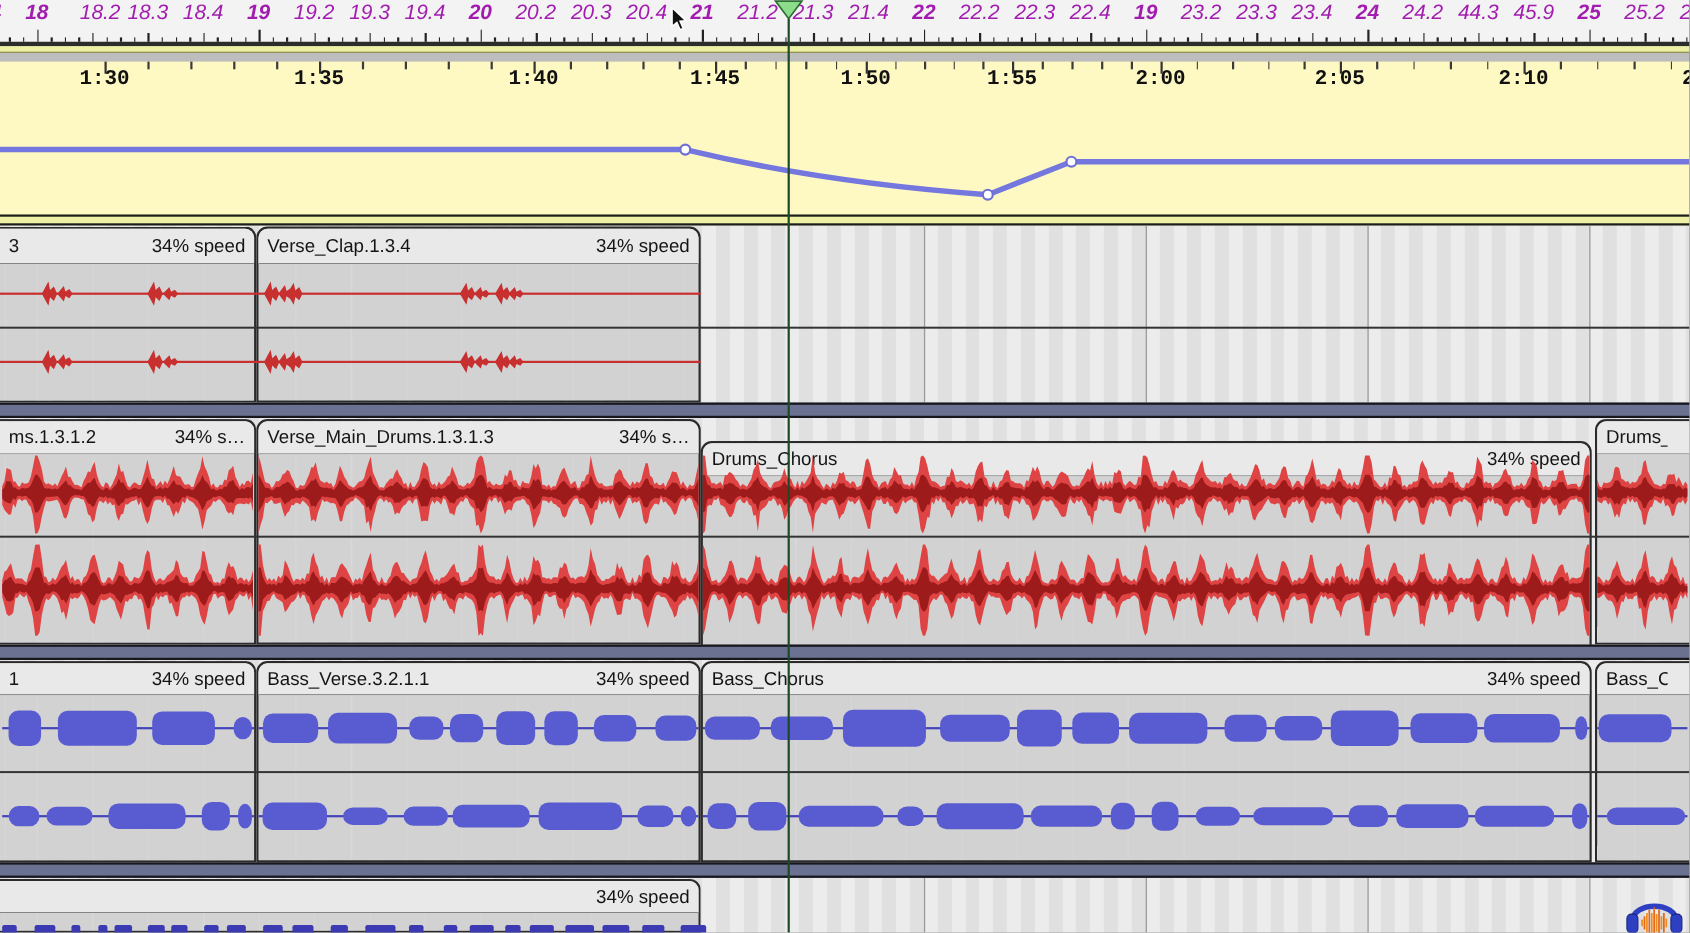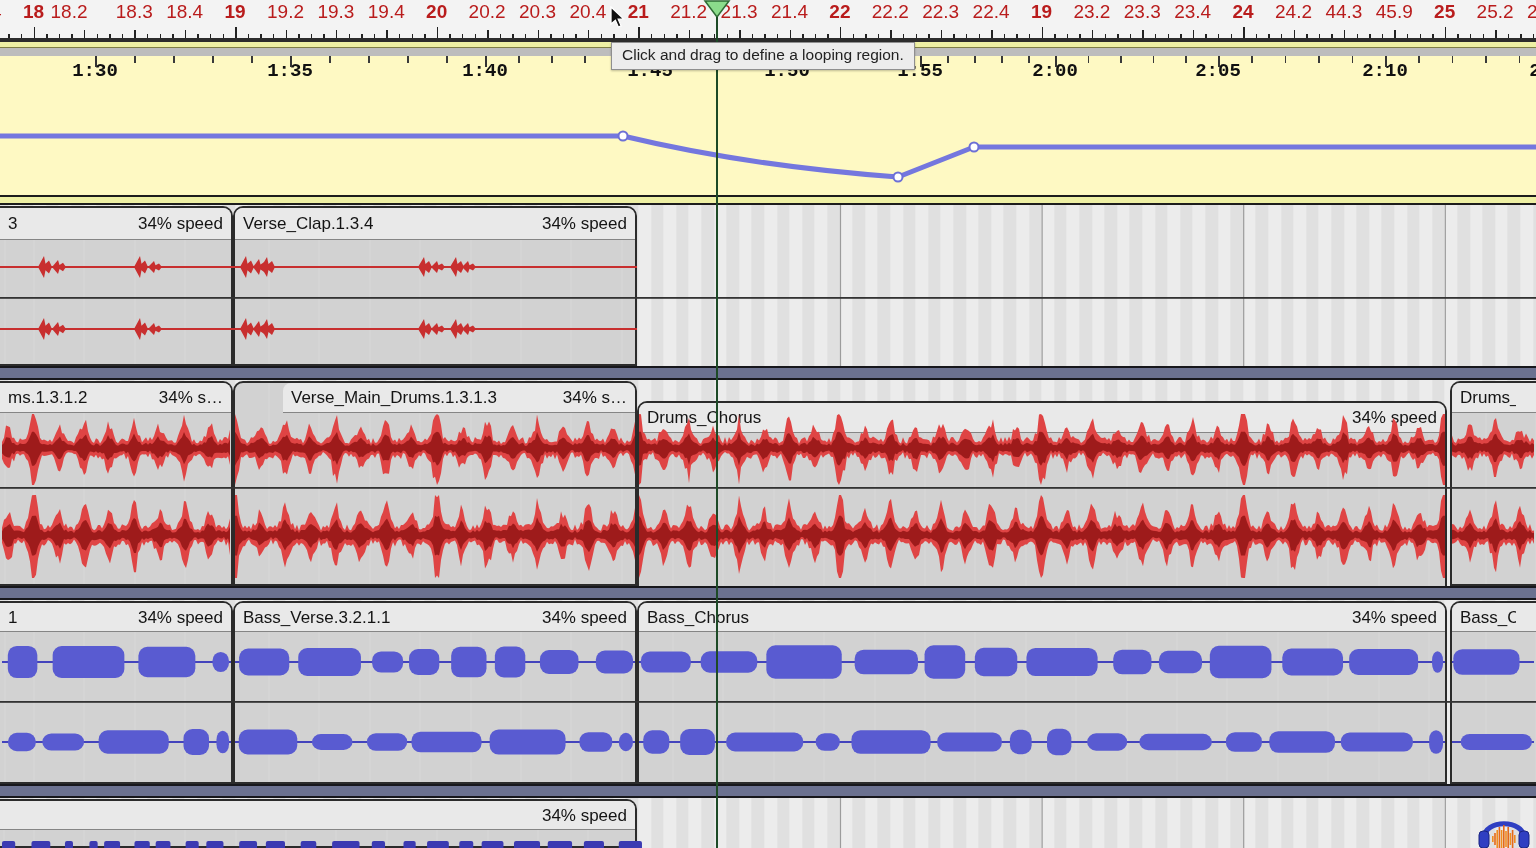--- a/index.html
+++ b/index.html
@@ -1,20 +1,20 @@
 <!DOCTYPE html>
 <html><head>
 <meta charset="utf-8">
 <style>
   html,body{margin:0;padding:0;background:#888;}
   #app{position:relative;width:1536px;height:848px;overflow:hidden;
        font-family:"Liberation Sans",sans-serif;background:#bdbdbd;}
   
   .beats-ruler{position:absolute;left:0;top:0;width:1536px;height:38px;background:#f3f3f3;z-index:1;}
-  .beats-label{position:absolute;top:1px;font-size:19px;color:#b91c1c;transform:translateX(-50%);white-space:nowrap;z-index:2;}
+  .beats-label{position:absolute;top:1px;font-size:19px;color:#a21caf;transform:translateX(-50%);white-space:nowrap;z-index:2;font-style:italic;}
   .beats-label.bold{font-weight:bold;}
   .ruler-darkband{position:absolute;left:0;top:38px;width:1536px;height:4px;background:#2c2c2c;z-index:1;}
   .ruler-yellow{position:absolute;left:0;top:42px;width:1536px;height:6px;background:#eef0a4;border-bottom:1px solid #7f7f45;box-sizing:border-box;z-index:1;}
   
   .time-track{position:absolute;left:0;top:56px;width:1536px;height:147px;background:#fef9c3;z-index:1;font-family:Liberation Mono, monospace;}
   .time-label{position:absolute;top:4px;font-size:19px;font-weight:bold;color:#111;transform:translateX(-50%);white-space:nowrap;}
   .tt-yellow{position:absolute;left:0;top:195px;width:1536px;height:10px;background:#eef0a4;border-top:2px solid #1c1c1c;border-bottom:2px solid #1c1c1c;box-sizing:border-box;z-index:2;}
   
   .track-row{position:absolute;left:0;width:1536px;
     background:repeating-linear-gradient(90deg,#ececec 0px,#ececec 12.6px,#e0e0e0 12.6px,#e0e0e0 25.2px);
@@ -46,21 +46,21 @@
   .tick{position:absolute;background:#222;width:1.5px;}
 </style>
 </head>
 <body>
 
 <div id="app">
 
   <div class="beats-ruler" id="beatsRuler">
       <div class="beats-label" style="left: -16.9px;">17.4</div>
       <div class="beats-label bold" style="left: 33.5px;">18</div>
-      <div class="beats-label" style="left: 69px;">18.2</div>
+      <div class="beats-label" style="left: 91px;">18.2</div>
       <div class="beats-label" style="left: 134.3px;">18.3</div>
       <div class="beats-label" style="left: 184.7px;">18.4</div>
       <div class="beats-label bold" style="left: 235.1px;">19</div>
       <div class="beats-label" style="left: 285.5px;">19.2</div>
       <div class="beats-label" style="left: 335.9px;">19.3</div>
       <div class="beats-label" style="left: 386.3px;">19.4</div>
       <div class="beats-label bold" style="left: 436.7px;">20</div>
       <div class="beats-label" style="left: 487.1px;">20.2</div>
       <div class="beats-label" style="left: 537.5px;">20.3</div>
       <div class="beats-label" style="left: 587.9px;">20.4</div>
@@ -321,21 +321,21 @@
         <rect x="0" y="92" width="1536" height="1.8" fill="#333"></rect>
       </svg>
       <div class="track-row" style="top: 380px; height: 206px;">
         <div class="clip open-left" style="left: 0px; top: 1px; width: 233px; height: 205px;">
           <div class="clip-header" style="height: 30px; line-height: 30px; text-align: center;">
             <div class="clip-title">ms.1.3.1.2</div>
             <div class="clip-speed">34% s…</div>
           </div>
         </div>
         <div class="clip" style="left: 233px; top: 1px; width: 404px; height: 205px;">
-          <div class="clip-header" style="height: 30px; line-height: 30px; margin-left: 48px;">
+          <div class="clip-header" style="height: 30px; line-height: 30px;">
             <div class="clip-title">Verse_Main_Drums.1.3.1.3</div>
             <div class="clip-speed">34% s…</div>
           </div>
         </div>
         <div class="clip" style="left: 637px; top: 1px; width: 810px; height: 205px; margin-top: 20px;">
           <div class="clip-header" style="height: 30px; line-height: 30px;">
             <div class="clip-title">Drums_Chorus</div>
             <div class="clip-speed">34% speed</div>
           </div>
         </div>
@@ -494,21 +494,20 @@
       <div class="sep" style="top: 366px;"></div>
       <div class="sep" style="top: 586px;"></div>
       <div class="sep" style="top: 784px;"></div>
     </div>
 
   <svg class="playhead-tri" width="1536" height="20">
     <polygon id="phTri" points="705,1 729,1 717,17" fill="#8bdc8b" stroke="#2e6b35" stroke-width="1.5"></polygon>
   </svg>
   <div class="playhead-line" id="phLine" style="left: 716px;"></div>
 
-  <div class="tooltip" id="tooltip" style="left:611px;">Click and drag to define a looping region.</div>
 
   <svg class="cursor" width="24" height="26" style="left:609px;top:6px;">
     <path d="M2,1 L2,18 L6.4,14.3 L9.3,21 L12.1,19.8 L9.2,13.2 L14.5,12.8 Z" fill="#111" stroke="#fff" stroke-width="1.3"></path>
   </svg>
 
   <svg class="logo" id="logoSvg" width="56" height="40" style="left:1476px;top:810px;">
       <path d="M8,28 C8,9 48,9 48,28" fill="none" stroke="#2f3fc2" stroke-width="5"></path>
       <rect x="3" y="21" width="10" height="17" rx="4" fill="#2f3fc2" stroke="#1a2580" stroke-width="1"></rect>
       <rect x="43" y="21" width="10" height="17" rx="4" fill="#2f3fc2" stroke="#1a2580" stroke-width="1"></rect>
       <rect x="16" y="26" width="1.6" height="6" fill="#f08c1e"></rect>

